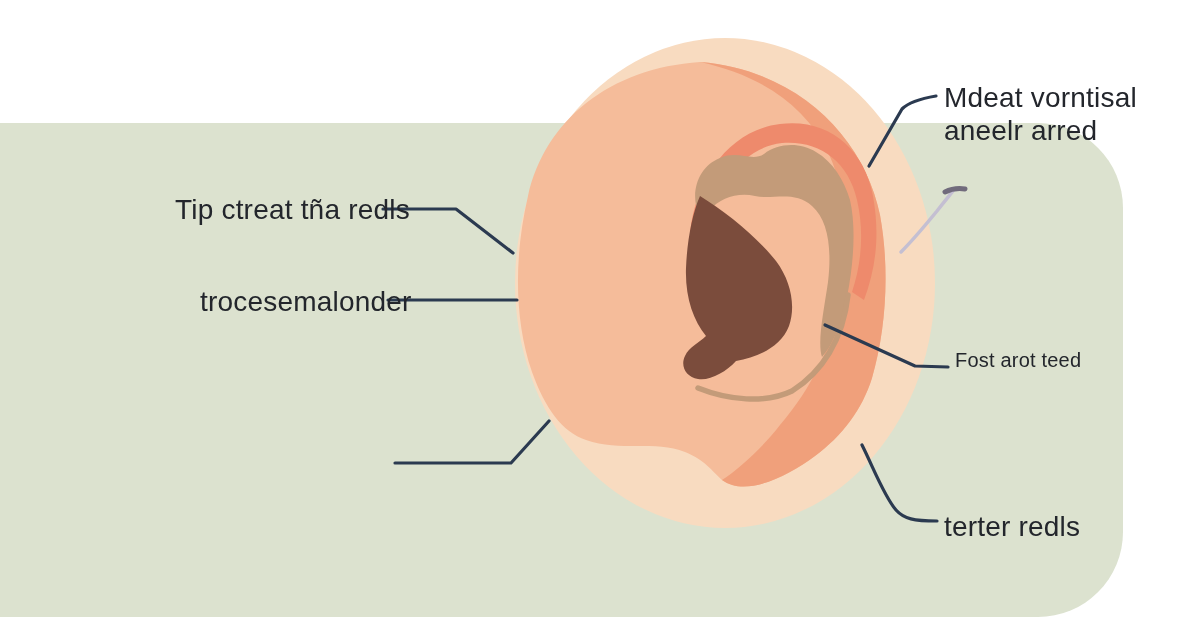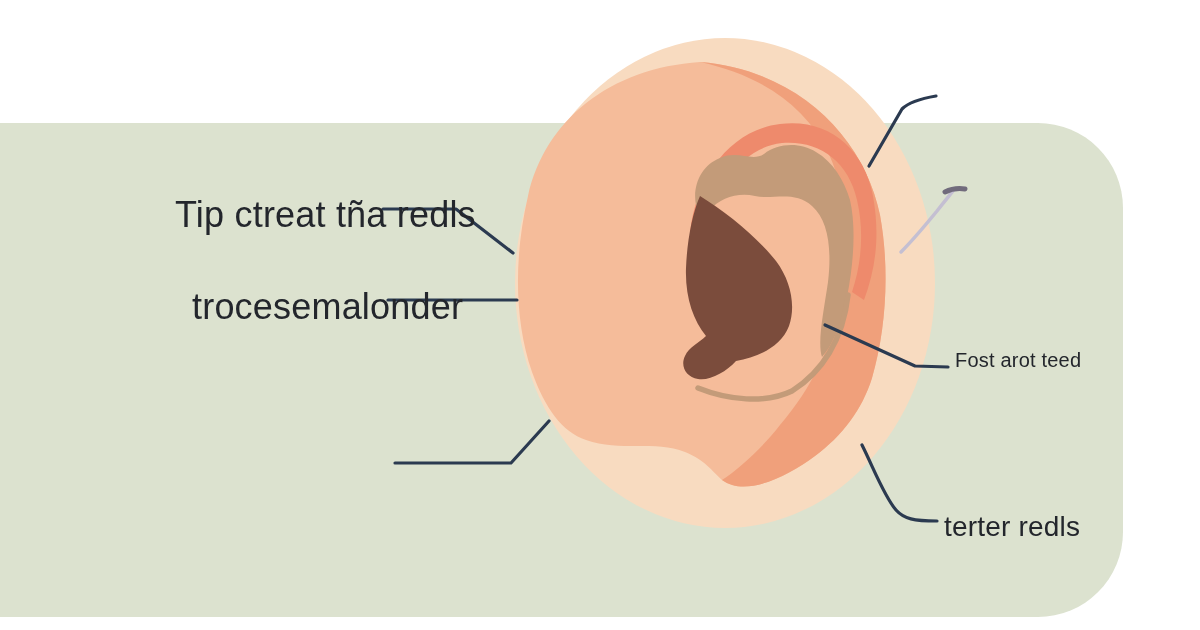--- a/index.html
+++ b/index.html
@@ -8,21 +8,21 @@
     background:#ffffff;
     font-family:"Liberation Sans","DejaVu Sans",sans-serif;
   }
   #stage{position:absolute;inset:0;width:1200px;height:630px;}
   .panel{
     position:absolute;left:0;top:123px;width:1123px;height:494px;
     background:#dce2cf;border-radius:0 85px 85px 0;
   }
   .art{position:absolute;left:0;top:0;width:1200px;height:630px;}
   .label{
-    position:absolute;color:#23262c;font-size:36px;letter-spacing:.2px;
+    position:absolute;color:#23262c;font-size:28px;letter-spacing:.2px;
     white-space:nowrap;
   }
   .label.two{white-space:pre-line;line-height:44px;text-align:center;}
   .label.right-two{white-space:pre-line;line-height:33px;text-align:left;font-size:28px;}
 </style>
 </head>
 <body>
 
 <div id="stage">
 
@@ -105,21 +105,23 @@
     </g>
 
     <g fill="none" stroke-linecap="round">
       <path stroke="#c4bfd2" stroke-width="3.5" d="M 901,252 C 913,240 928,222 937,211 C 944,202 949,196 953,191"></path>
       <path stroke="#716b7c" stroke-width="5" d="M 945,192 C 951,189 958,188 965,189"></path>
     </g>
   </svg>
 
   <div class="label" style="left:175px;top:194px;">Tip ctreat tña redls</div>
 
-  <div class="label" style="left:192px;top:286px;">trocesemalonder</div>
+  <div class="label" style="left:200px;top:286px;">trocesemalonder</div>
 
 
+  <div class="label right-two" style="left:944px;top:81px;">Mdeat vorntisal
+aneelr arred</div>
 
   <div class="label" style="left:955px;top:349px;font-size:20px;">Fost arot teed</div>
 
   <div class="label" style="left:944px;top:511px;font-size:28px;">terter redls</div>
 
 </div>
 
 </body></html>

